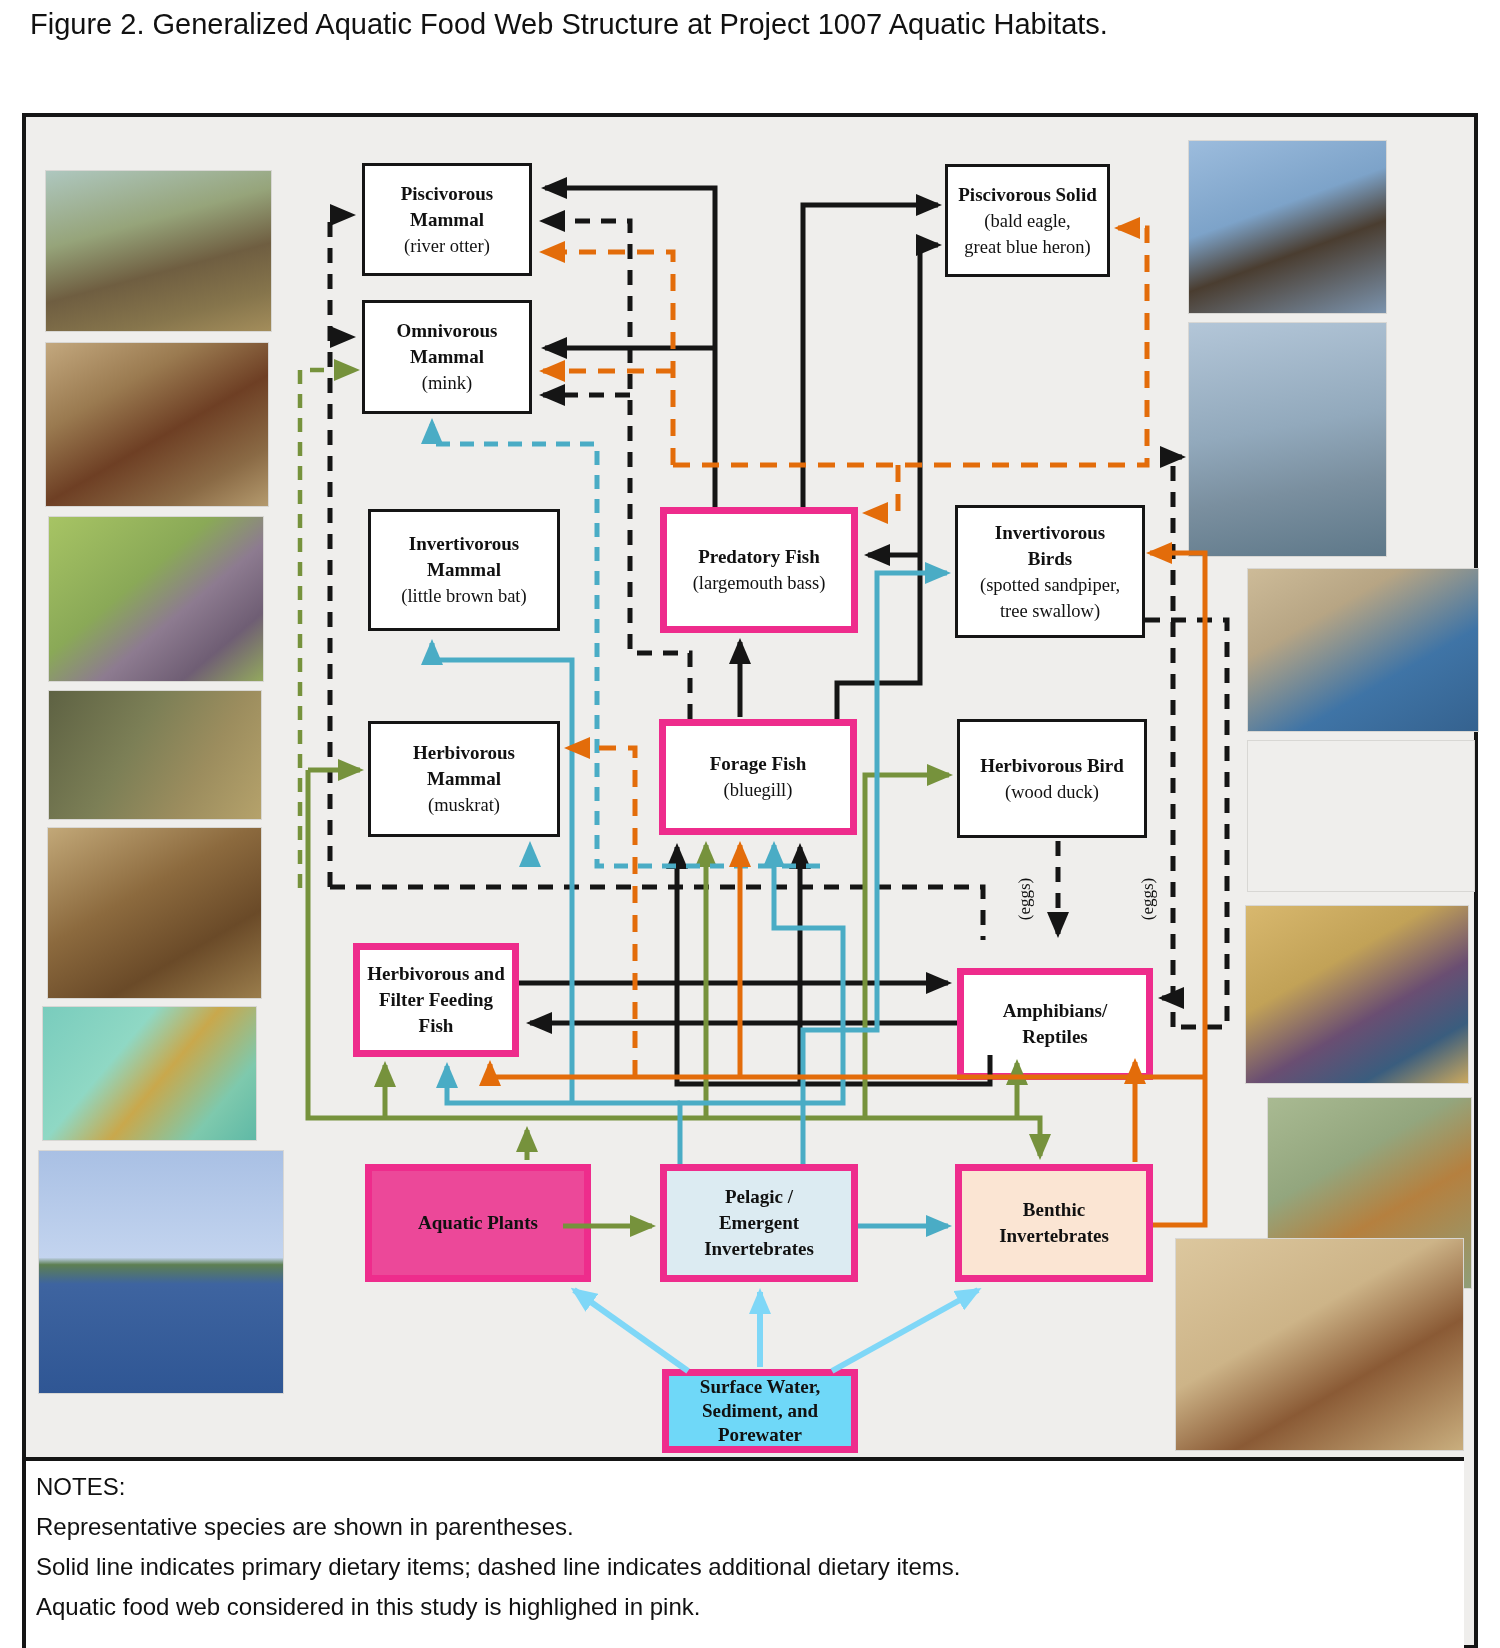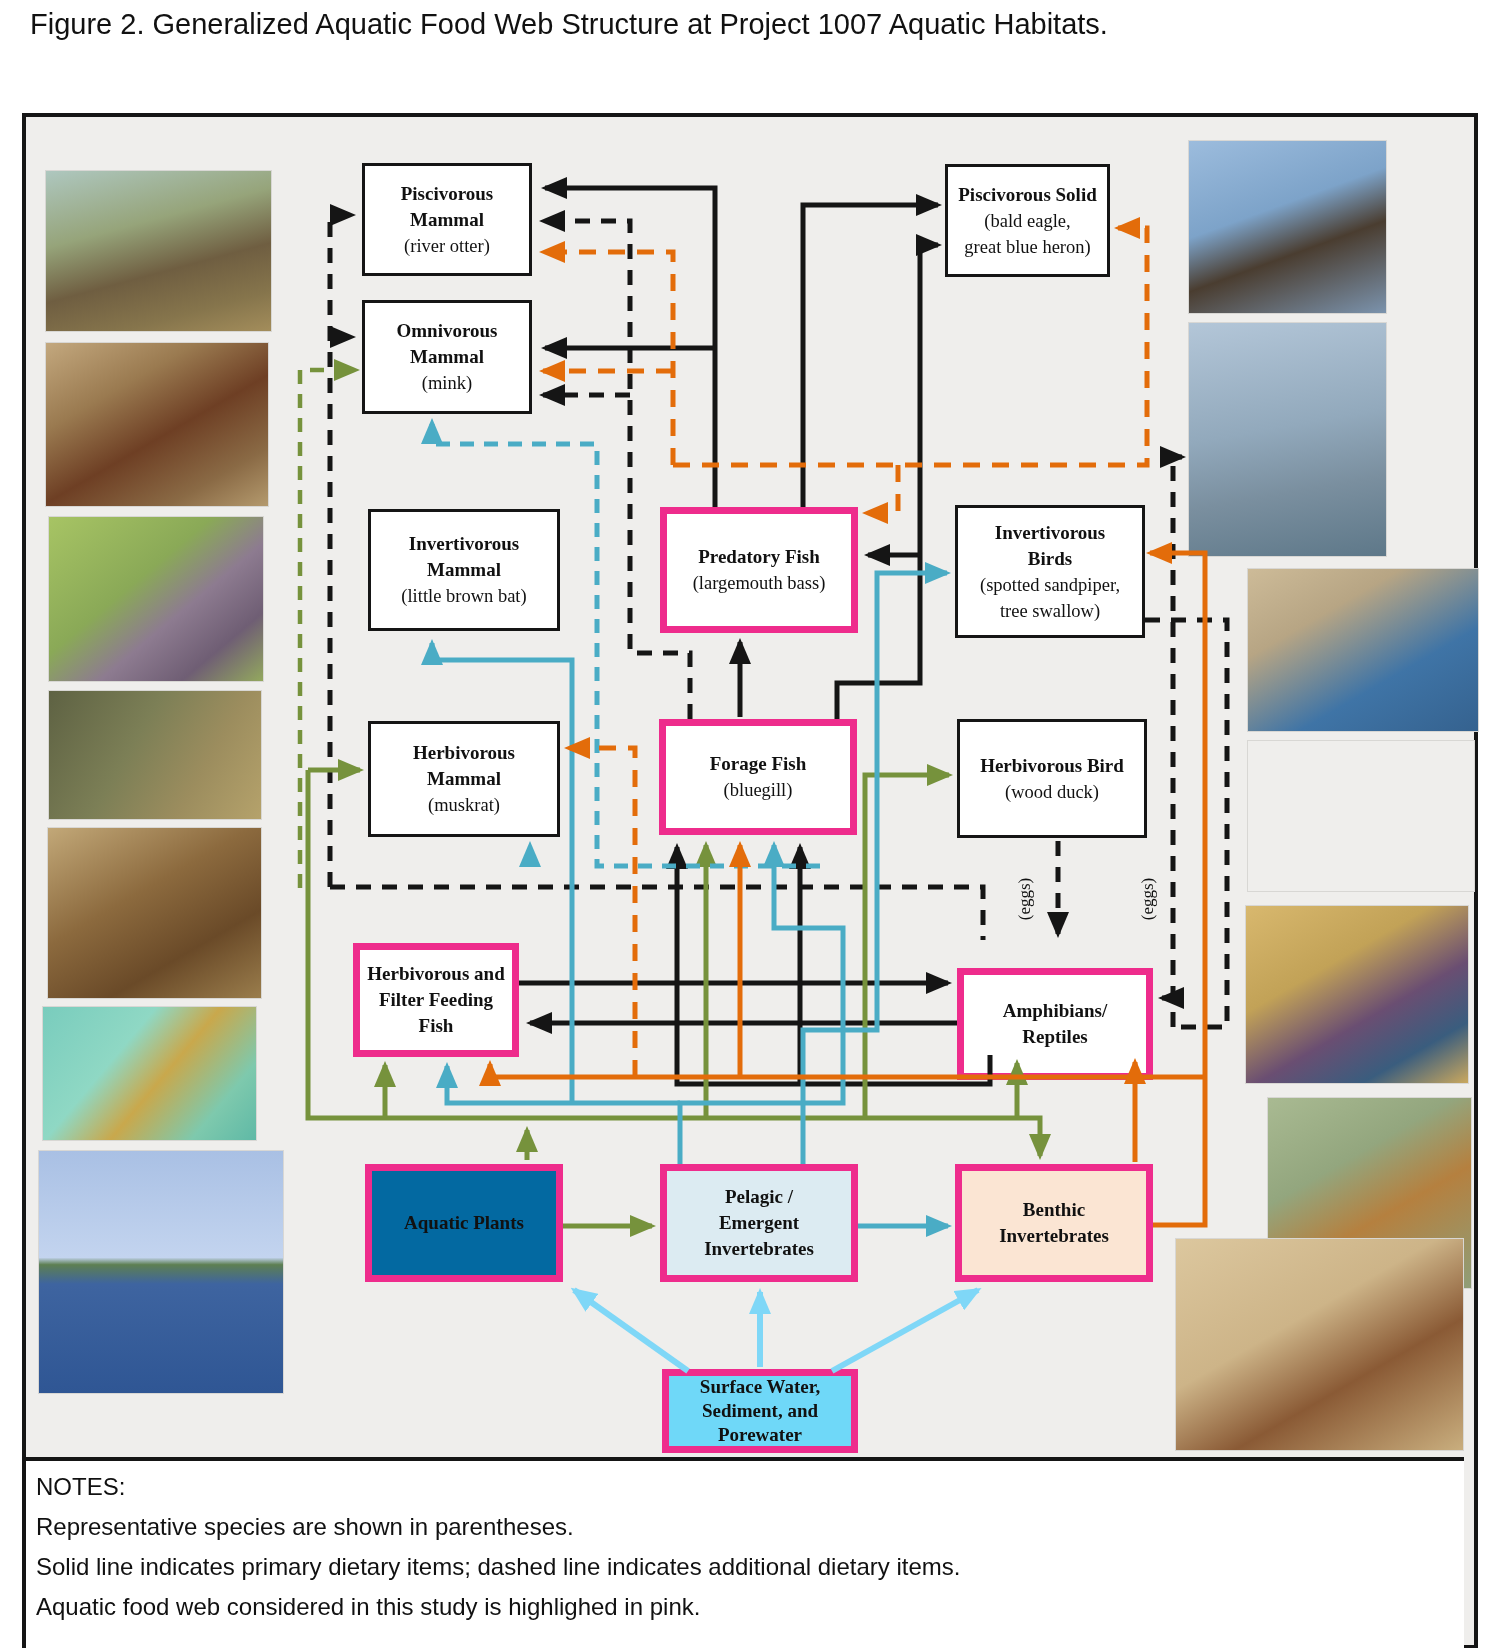--- a/index.html
+++ b/index.html
@@ -24,21 +24,21 @@
   #nb-om{left:362px;top:300px;width:170px;height:114px;}
   #nb-im{left:368px;top:509px;width:192px;height:122px;}
   #nb-hm{left:368px;top:721px;width:192px;height:116px;justify-content:center;}
   #nb-pf{left:660px;top:507px;width:198px;height:126px;}
   #nb-ff{left:659px;top:719px;width:198px;height:116px;}
   #nb-pb{left:945px;top:164px;width:165px;height:113px;}
   #nb-ib{left:955px;top:505px;width:190px;height:133px;}
   #nb-hb{left:957px;top:719px;width:190px;height:119px;}
   #nb-ar{left:957px;top:943px;width:196px;height:112px;margin-top:25px;}
   #nb-hff{left:353px;top:943px;width:166px;height:114px;}
-  #nb-ap{left:365px;top:1164px;width:198px;height:118px;background:#0369a1;}
+  #nb-ap{left:365px;top:1164px;width:226px;height:118px;background:#ec4899;}
   #nb-pe{left:660px;top:1164px;width:198px;height:118px;background:#dcebf2;}
   #nb-be{left:955px;top:1164px;width:198px;height:118px;background:#fbe5d3;}
   #nb-sw{left:662px;top:1369px;width:196px;height:84px;background:#6fd8f8;}
   #nb-sw .l{line-height:24px;}
   
   .photo{position:absolute;z-index:2;border:1px solid #d8d7d4;}
   #ph-otter{left:45px;top:170px;width:225px;height:160px;
     background:linear-gradient(165deg,#aec7bf 0%,#96a47a 35%,#6f5e41 60%,#86754c 82%,#a38d5b 100%);}
   #ph-mink{left:45px;top:342px;width:222px;height:163px;
     background:linear-gradient(150deg,#c3a87e 0%,#9a7a50 30%,#6e3f24 55%,#8a6a45 80%,#b49a6e 100%);}

